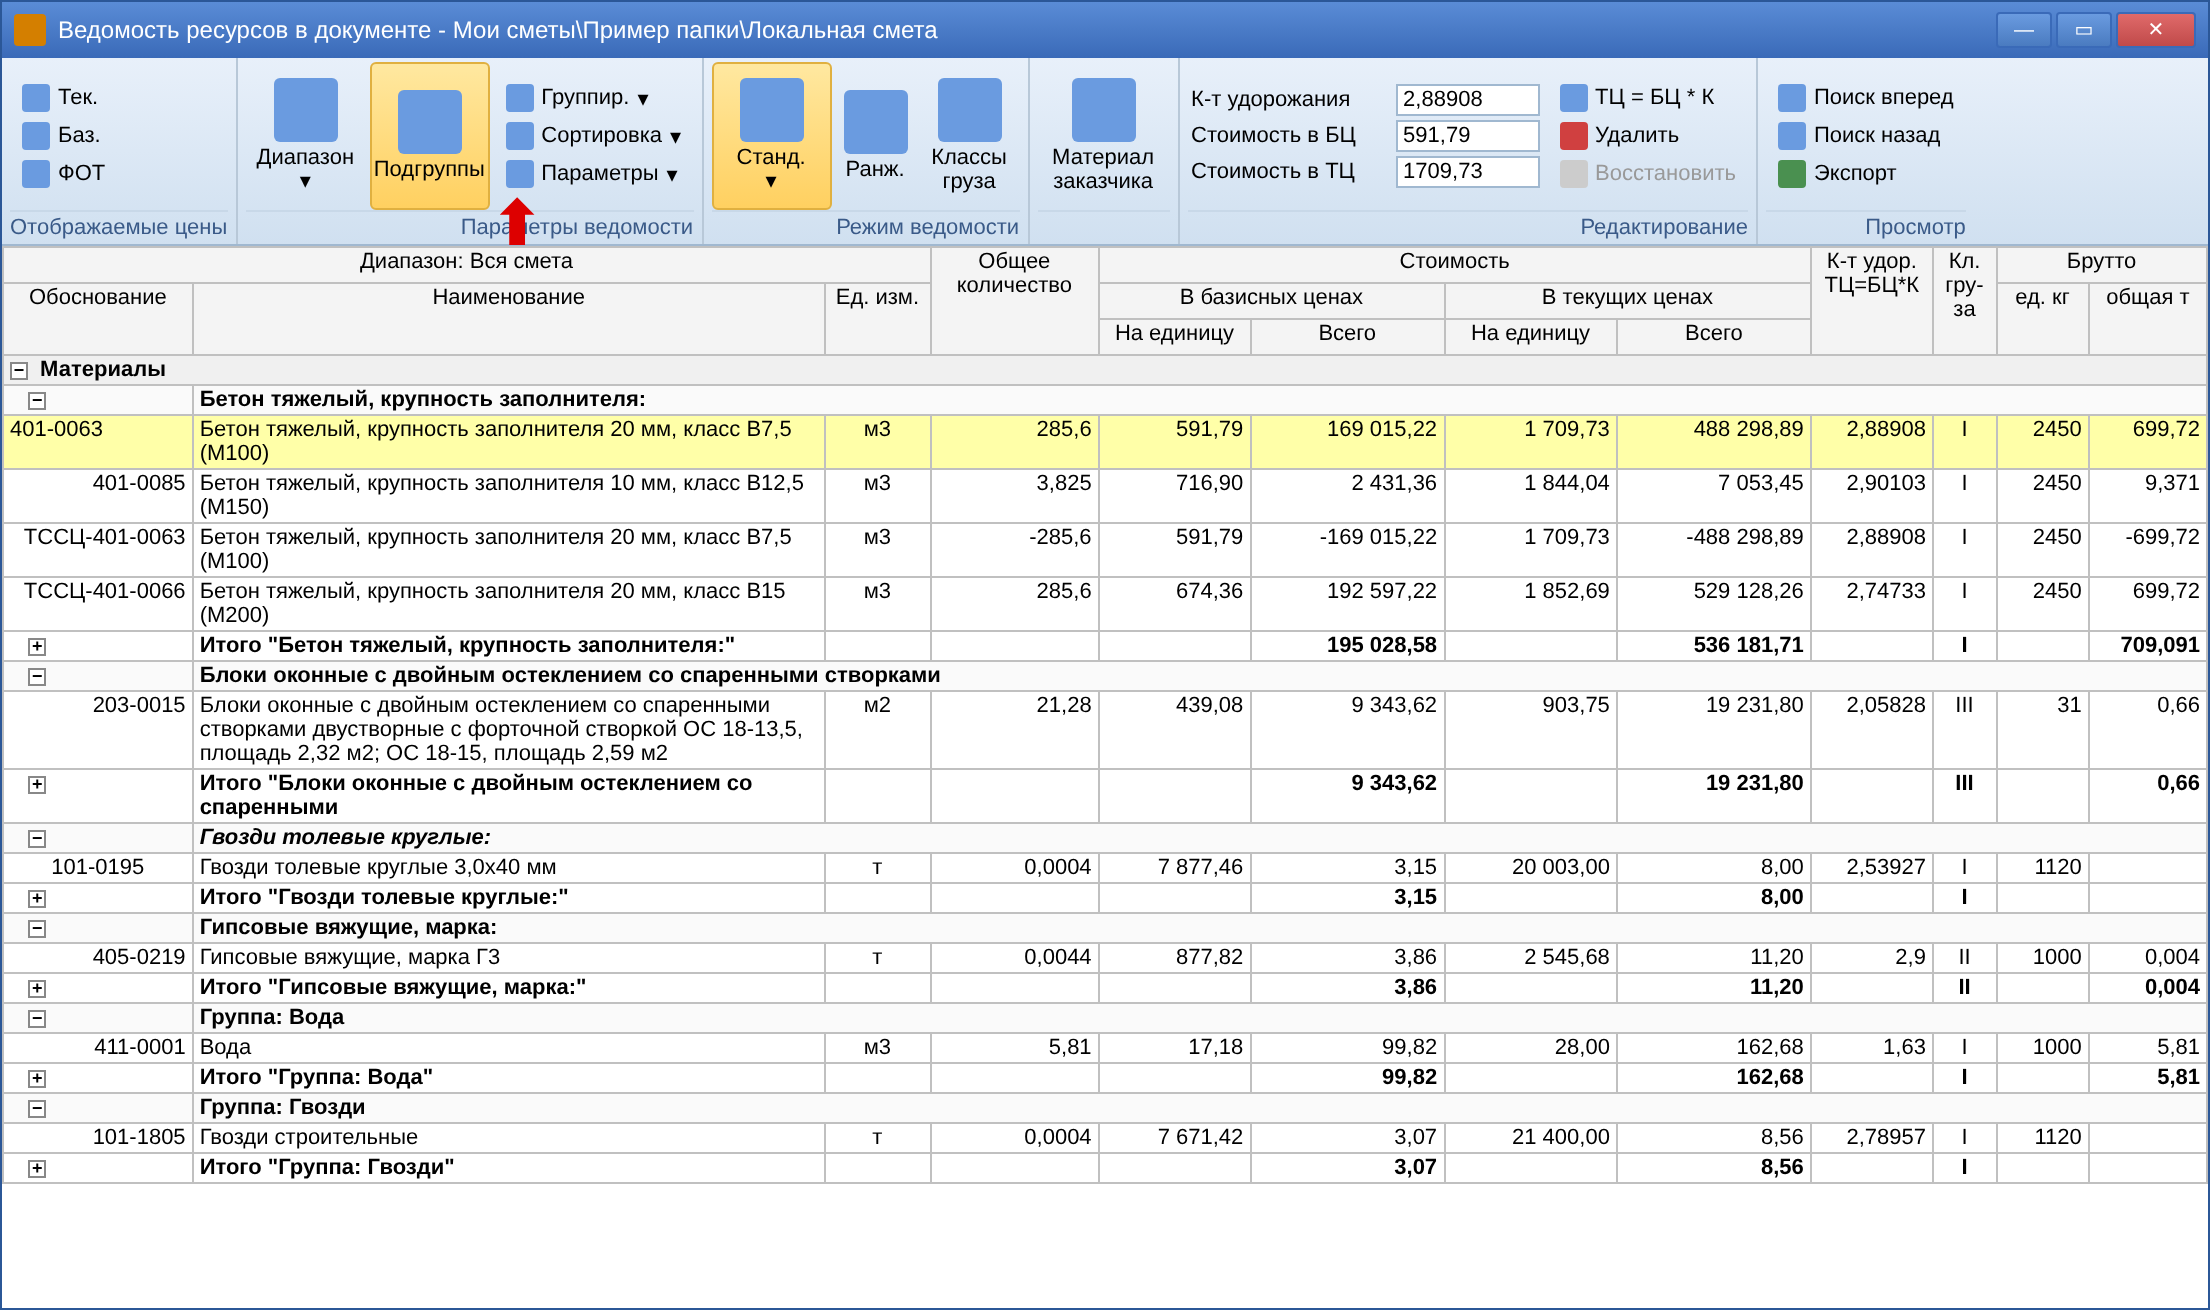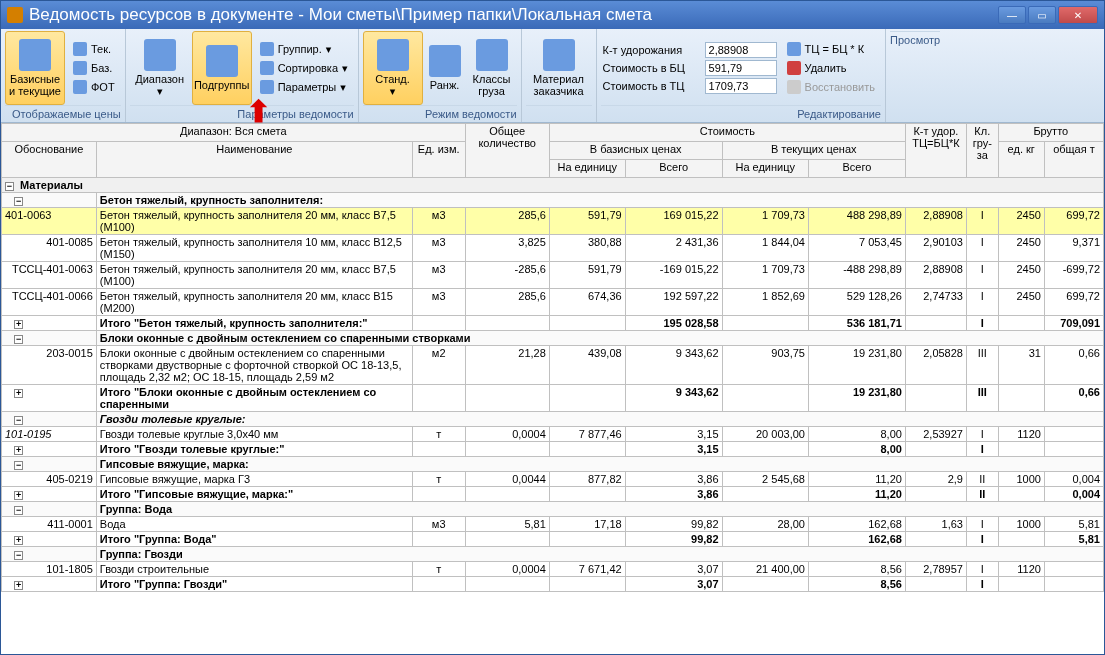--- a/index.html
+++ b/index.html
@@ -1,20 +1,20 @@
 <!DOCTYPE html>
 <html><head>
 <meta charset="utf-8">
 <style>
 * { box-sizing: border-box; margin: 0; padding: 0; }
 body { font-family: "Segoe UI", Tahoma, sans-serif; font-size: 11px; background: #f0f0f0; width: 1105px; height: 655px; overflow: hidden; }
 .window { width: 1105px; height: 655px; border: 1px solid #2b5797; background: #fff; display: flex; flex-direction: column; }
 .titlebar { background: linear-gradient(#5a8cd6, #3a6ab8); height: 28px; display: flex; align-items: center; padding: 0 6px; color: #fff; }
 .titlebar .icon { width: 16px; height: 16px; background: #d47f00; margin-right: 6px; border-radius: 2px; }
-.titlebar .title { flex: 1; font-size: 17px; }
+.titlebar .title { flex: 1; font-size: 12px; }
 .titlebar .winbtns { display: flex; gap: 2px; }
 .winbtn { width: 28px; height: 18px; background: linear-gradient(#6a9be0,#4a7bc0); border: 1px solid #3a6ab8; border-radius: 2px; display: flex; align-items: center; justify-content: center; color: #fff; font-size: 10px; }
 .winbtn.close { background: linear-gradient(#e06a6a,#c04a4a); width: 40px; }
 .ribbon { background: linear-gradient(#e8f0fa,#d0e0f0); border-bottom: 1px solid #a0b8d0; display: flex; height: 94px; position: relative; }
 .rgroup { border-right: 1px solid #b8c8d8; padding: 2px 4px 0 4px; display: flex; flex-direction: column; }
 .rgroup .buttons { display: flex; flex: 1; gap: 2px; }
 .rgroup .label { text-align: right; font-size: 11px; color: #3a5a88; padding: 2px 0; border-top: 1px solid #c8d8e8; }
 .bigbtn { width: 60px; display: flex; flex-direction: column; align-items: center; justify-content: center; padding: 2px; border: 1px solid transparent; border-radius: 3px; text-align: center; font-size: 11px; line-height: 1.1; }
 .bigbtn.active { background: linear-gradient(#ffe8a0,#ffd060); border-color: #e0b040; }
 .bigbtn .ico { width: 32px; height: 32px; background: #6a9be0; border-radius: 3px; margin-bottom: 2px; }
@@ -62,24 +62,20 @@
       <div class="winbtn">—</div>
       <div class="winbtn">▭</div>
       <div class="winbtn close">✕</div>
     </div>
   </div>
 
   <div class="ribbon">
 
     <div class="rgroup">
       <div class="buttons">
-        <div class="bigbtn active">
-          <div class="ico"></div>
-          <span>Базисные и текущие</span>
-        </div>
         <div class="smallbtns">
           <div class="smallbtn">
               <span class="ico"></span>
               <span>Тек.</span>
             </div>
           <div class="smallbtn">
               <span class="ico"></span>
               <span>Баз.</span>
             </div>
           <div class="smallbtn">
@@ -166,20 +162,36 @@
           <div class="smallbtn" style="color:#999">
               <span class="ico" style="background:#ccc"></span>
               <span>Восстановить</span>
             </div>
         </div>
       </div>
       <div class="label">Редактирование</div>
     </div>
 
     <div class="rgroup" style="border-right:none">
+      <div class="buttons">
+        <div class="smallbtns">
+          <div class="smallbtn">
+              <span class="ico"></span>
+              <span>Поиск вперед</span>
+            </div>
+          <div class="smallbtn">
+              <span class="ico"></span>
+              <span>Поиск назад</span>
+            </div>
+          <div class="smallbtn">
+              <span class="ico" style="background:#4a9050"></span>
+              <span>Экспорт</span>
+            </div>
+        </div>
+      </div>
       <div class="label">Просмотр</div>
     </div>
   </div>
 
   <div class="arrow-img">⬆</div>
 
   <div class="grid-wrap">
     <table>
       <colgroup>
         <col class="col-obs">
@@ -240,21 +252,21 @@
             <td class="num">2,88908</td>
             <td class="ctr">I</td>
             <td class="num">2450</td>
             <td class="num">699,72</td>
           </tr>
           <tr>
             <td style="text-align: right;">401-0085</td>
             <td>Бетон тяжелый, крупность заполнителя 10 мм, класс В12,5 (М150)</td>
             <td class="ctr">м3</td>
             <td class="num">3,825</td>
-            <td class="num">380,88</td>
+            <td class="num">716,90</td>
             <td class="num">2 431,36</td>
             <td class="num">1 844,04</td>
             <td class="num">7 053,45</td>
             <td class="num">2,90103</td>
             <td class="ctr">I</td>
             <td class="num">2450</td>
             <td class="num">9,371</td>
           </tr>
           <tr>
             <td style="text-align: right;">ТССЦ-401-0063</td>
@@ -328,21 +340,21 @@
             <td></td>
             <td class="ctr">III</td>
             <td></td>
             <td class="num">0,66</td>
           </tr>
           <tr class="group">
             <td>&nbsp;&nbsp;&nbsp;<span class="toggle">−</span> </td>
             <td colspan="11" style="font-weight: bold; font-style: italic;">Гвозди толевые круглые:</td>
           </tr>
           <tr>
-            <td style="text-align: left; font-style: italic;">101-0195</td>
+            <td style="text-align: center;">101-0195</td>
             <td>Гвозди толевые круглые 3,0х40 мм</td>
             <td class="ctr">т</td>
             <td class="num">0,0004</td>
             <td class="num">7 877,46</td>
             <td class="num">3,15</td>
             <td class="num">20 003,00</td>
             <td class="num">8,00</td>
             <td class="num">2,53927</td>
             <td class="ctr">I</td>
             <td class="num">1120</td>

